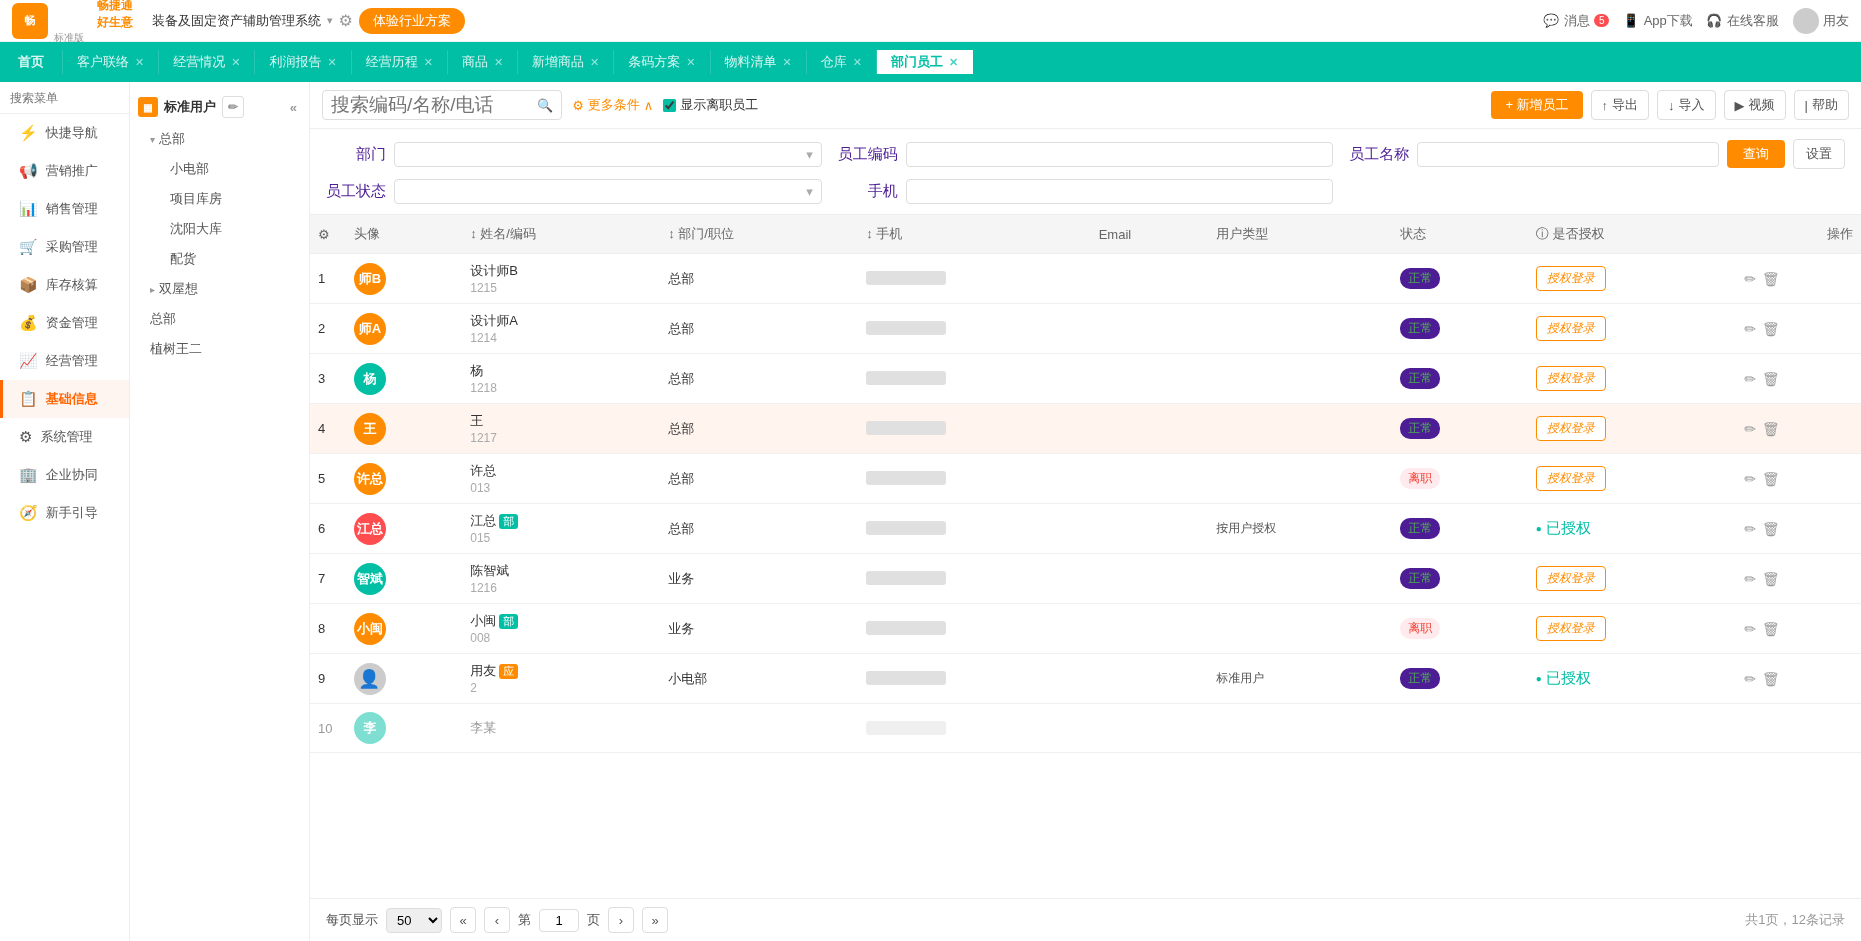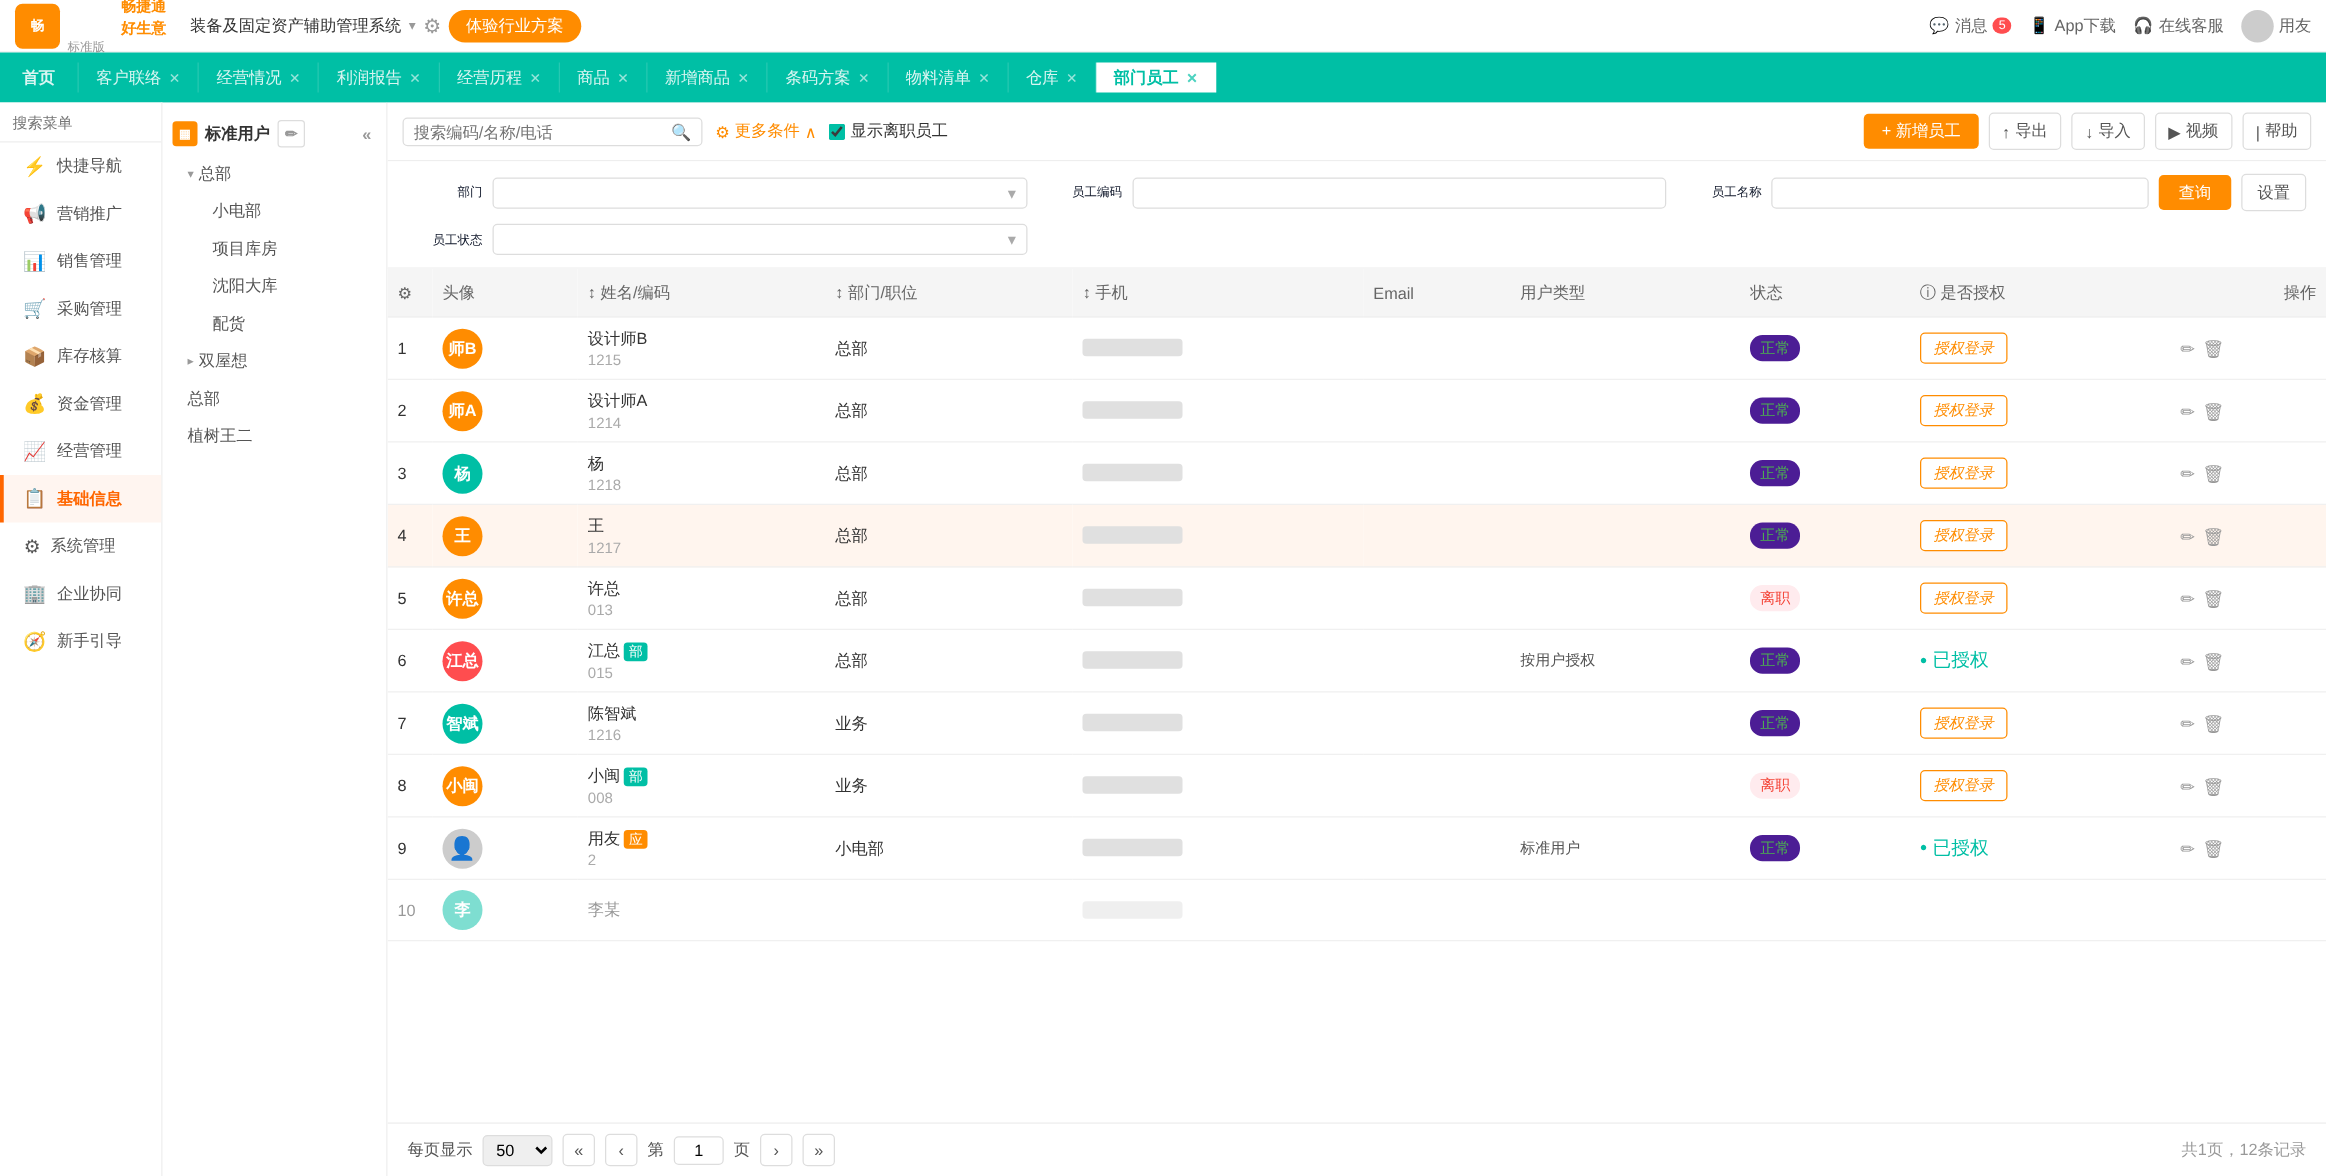--- a/index.html
+++ b/index.html
@@ -47,32 +47,32 @@
     .dept-tree-group { padding-left: 8px; }
     .dept-tree-group-header { display: flex; align-items: center; gap: 4px; padding: 6px 12px 6px 12px; cursor: pointer; font-size: 13px; color: #555; }
     .dept-arrow { font-size: 10px; color: #999; }
 
     
     .table-area { flex: 1; display: flex; flex-direction: column; overflow: hidden; background: #f5f5f5; }
 
     
     .filter-bar { background: #fff; padding: 8px 12px; display: flex; align-items: center; gap: 10px; border-bottom: 1px solid #eee; }
     .search-input-box { display: flex; align-items: center; border: 1px solid #ddd; border-radius: 4px; padding: 3px 8px; gap: 6px; background: #fff; }
-    .search-input-box input { border: none; outline: none; font-size: 13px; width: 180px; }
+    .search-input-box input { border: none; outline: none; font-size: 19px; width: 180px; }
     .filter-more { display: flex; align-items: center; gap: 4px; color: #ff8c00; font-size: 13px; cursor: pointer; }
     .filter-checkbox { display: flex; align-items: center; gap: 4px; font-size: 13px; color: #333; cursor: pointer; }
     .filter-checkbox input { accent-color: #00bfa5; }
     .top-actions { margin-left: auto; display: flex; align-items: center; gap: 8px; }
     .btn-add { background: #ff8c00; color: #fff; border: none; border-radius: 4px; padding: 5px 14px; font-size: 13px; cursor: pointer; display: flex; align-items: center; gap: 4px; }
     .btn-outline { background: #fff; color: #555; border: 1px solid #ddd; border-radius: 4px; padding: 5px 10px; font-size: 13px; cursor: pointer; display: flex; align-items: center; gap: 4px; }
 
     
     .search-form { background: #fff; padding: 10px 16px; border-bottom: 1px solid #eee; display: grid; grid-template-columns: 1fr 1fr 1fr; gap: 10px 16px; }
     .form-row { display: flex; align-items: center; gap: 8px; }
-    .form-label { font-size: 10px; color: #0f172a; white-space: nowrap; min-width: 60px; text-align: right; }
+    .form-label { font-size: 15px; color: #4c1d95; white-space: nowrap; min-width: 60px; text-align: right; }
     .form-input { border: 1px solid #ddd; border-radius: 4px; padding: 4px 8px; font-size: 13px; color: #333; flex: 1; outline: none; }
     .form-select-box { display: flex; align-items: center; border: 1px solid #ddd; border-radius: 4px; padding: 4px 8px; font-size: 13px; color: #333; flex: 1; background: #fff; cursor: pointer; justify-content: space-between; }
     .form-actions { display: flex; align-items: center; gap: 8px; justify-content: center; }
     .btn-query { background: #ff8c00; color: #fff; border: none; border-radius: 4px; padding: 5px 16px; font-size: 13px; cursor: pointer; }
     .btn-set { background: #fff; color: #555; border: 1px solid #ddd; border-radius: 4px; padding: 5px 12px; font-size: 13px; cursor: pointer; }
 
     
     .table-wrap { flex: 1; overflow: auto; background: #fff; margin: 0; }
     table { width: 100%; border-collapse: collapse; font-size: 13px; }
     thead tr { background: #f5f5f5; }
@@ -297,20 +297,24 @@
             <button class="btn-set">设置</button>
           </div>
         </div>
         <div class="form-row">
           <span class="form-label">员工状态</span>
           <div class="form-select-box" style="min-width:160px;">
             <span></span>
             <span style="color:#aaa;">▾</span>
           </div>
         </div>
+        <div class="form-row">
+          <span class="form-label">手机</span>
+          <input class="form-input" type="text" style="">
+        </div>
       </div>
 
       <div class="table-wrap">
         <table>
           <thead>
             <tr>
               <th style="width:36px;"><span>⚙</span></th>
               <th>头像</th>
               <th>↕ 姓名/编码</th>
               <th>↕ 部门/职位</th>

